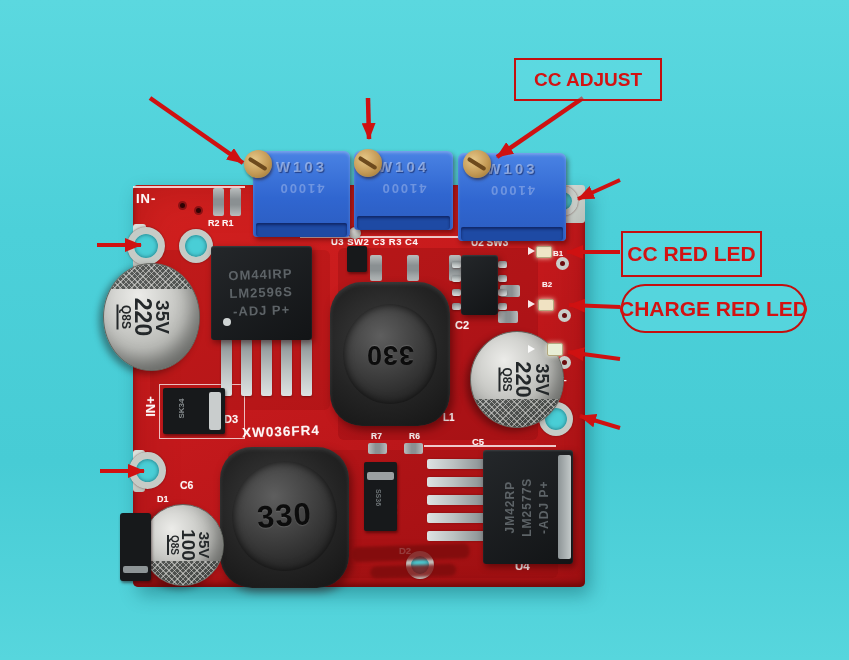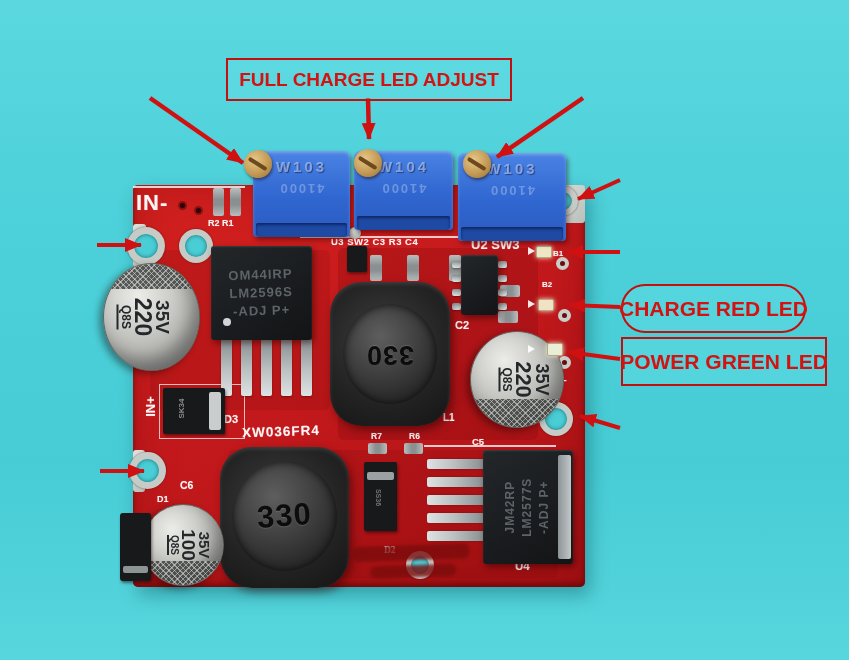--- a/index.html
+++ b/index.html
@@ -95,41 +95,41 @@
   <div class="abs hole" style="left:129px;top:452px;width:37px;height:37px;border-width:7px;"></div>
   <div class="abs hole" style="left:406px;top:551px;width:28px;height:28px;border-width:5px;"></div>
   <div class="abs via" style="left:178px;top:201px;width:9px;height:9px;"></div>
   <div class="abs via" style="left:194px;top:206px;width:9px;height:9px;"></div>
   <div class="abs svia" style="left:331px;top:222px;width:12px;height:12px;"></div>
   <div class="abs svia" style="left:349px;top:227px;width:12px;height:12px;"></div>
   <div class="abs donut" style="left:556px;top:257px;width:13px;height:13px;"></div>
   <div class="abs donut" style="left:558px;top:309px;width:13px;height:13px;"></div>
   <div class="abs donut" style="left:558px;top:356px;width:13px;height:13px;"></div>
 
-  <div class="abs silk" style="left:136px;top:192px;font-size:22px;letter-spacing:1px;">IN-</div>
+  <div class="abs silk" style="left:136px;top:192px;font-size:13px;letter-spacing:1px;">IN-</div>
   <div class="abs silk" style="left:208px;top:219px;font-size:9px;">R2 R1</div>
   <div class="abs silk" style="left:331px;top:237px;font-size:9.5px;letter-spacing:.5px;">U3 SW2 C3 R3 C4</div>
-  <div class="abs silk" style="left:471px;top:238px;font-size:13px;">U2 SW3</div>
+  <div class="abs silk" style="left:471px;top:238px;font-size:10px;">U2 SW3</div>
   <div class="abs silk" style="left:543px;top:226px;font-size:8px;">OUT+</div>
   <div class="abs silk" style="left:553px;top:250px;font-size:8px;">B1</div>
   <div class="abs silk" style="left:542px;top:281px;font-size:8px;">B2</div>
   <div class="abs silk" style="left:505px;top:311px;font-size:10px;">R5</div>
   <div class="abs silk" style="left:455px;top:320px;font-size:11px;">C2</div>
   <div class="abs silk" style="left:544px;top:375px;font-size:9.5px;">OUT-</div>
   <div class="abs silk" style="left:443px;top:413px;font-size:10px;">L1</div>
   <div class="abs silk" style="left:224px;top:414px;font-size:11px;">D3</div>
   <div class="abs silk" style="left:242px;top:425px;font-size:13.5px;letter-spacing:1px;transform:rotate(-2deg);">XW036FR4</div>
   <div class="abs silk" style="left:127px;top:400px;width:46px;font-size:13px;text-align:center;transform:rotate(-90deg);">IN+</div>
   <div class="abs silk" style="left:371px;top:432px;font-size:8.5px;">R7</div>
   <div class="abs silk" style="left:409px;top:432px;font-size:8.5px;">R6</div>
   <div class="abs silk" style="left:472px;top:437px;font-size:9.5px;">C5</div>
   <div class="abs silk" style="left:180px;top:480px;font-size:10.5px;">C6</div>
   <div class="abs silk" style="left:157px;top:495px;font-size:9px;">D1</div>
   <div class="abs silk" style="left:388px;top:505px;font-size:9px;transform:rotate(90deg);">R8</div>
-  <div class="abs silk" style="left:384px;top:546px;font-size:9.5px;font-family:Liberation Serif, serif;">D2</div>
+  <div class="abs silk" style="left:399px;top:546px;font-size:9.5px;">D2</div>
   <div class="abs silk" style="left:515px;top:561px;font-size:11.5px;">U4</div>
 
   <div class="abs smdv" style="left:213px;top:188px;width:11px;height:28px;"></div>
   <div class="abs smdv" style="left:230px;top:188px;width:11px;height:28px;"></div>
   <div class="abs blk" style="left:347px;top:246px;width:20px;height:26px;"></div>
   <div class="abs smdv" style="left:370px;top:255px;width:12px;height:26px;"></div>
   <div class="abs smdv" style="left:407px;top:255px;width:12px;height:26px;"></div>
   <div class="abs smdv" style="left:449px;top:255px;width:12px;height:26px;"></div>
   <div class="abs smdh" style="left:500px;top:285px;width:20px;height:12px;"></div>
   <div class="abs smdh" style="left:498px;top:311px;width:20px;height:12px;"></div>
@@ -285,17 +285,17 @@
       <line x1="620" y1="180" x2="578" y2="199"></line>
       <line x1="620" y1="252" x2="567" y2="252"></line>
       <line x1="620" y1="307" x2="569" y2="305"></line>
       <line x1="620" y1="359" x2="568" y2="352"></line>
       <line x1="620" y1="428" x2="580" y2="416"></line>
       <line x1="97" y1="245" x2="141" y2="245"></line>
       <line x1="100" y1="471" x2="144" y2="471"></line>
     </g>
   </svg>
 
-  <div class="abs lbl" style="left:226px;top:58px;width:282px;height:39px;font-size:19px;">FULL CHARGE LED ADJUST</div>
+  <div class="abs lbl" style="left:514px;top:58px;width:144px;height:39px;font-size:19px;">CC ADJUST</div>
+  <div class="abs lbl" style="left:621px;top:231px;width:137px;height:42px;font-size:21px;">CC RED LED</div>
   <div class="abs lbl" style="left:621px;top:284px;width:181px;height:45px;font-size:21px;border-radius:24px;">CHARGE RED LED</div>
-  <div class="abs lbl" style="left:621px;top:337px;width:202px;height:45px;font-size:21px;">POWER GREEN LED</div>
 
 </div>
 
 </body></html>

